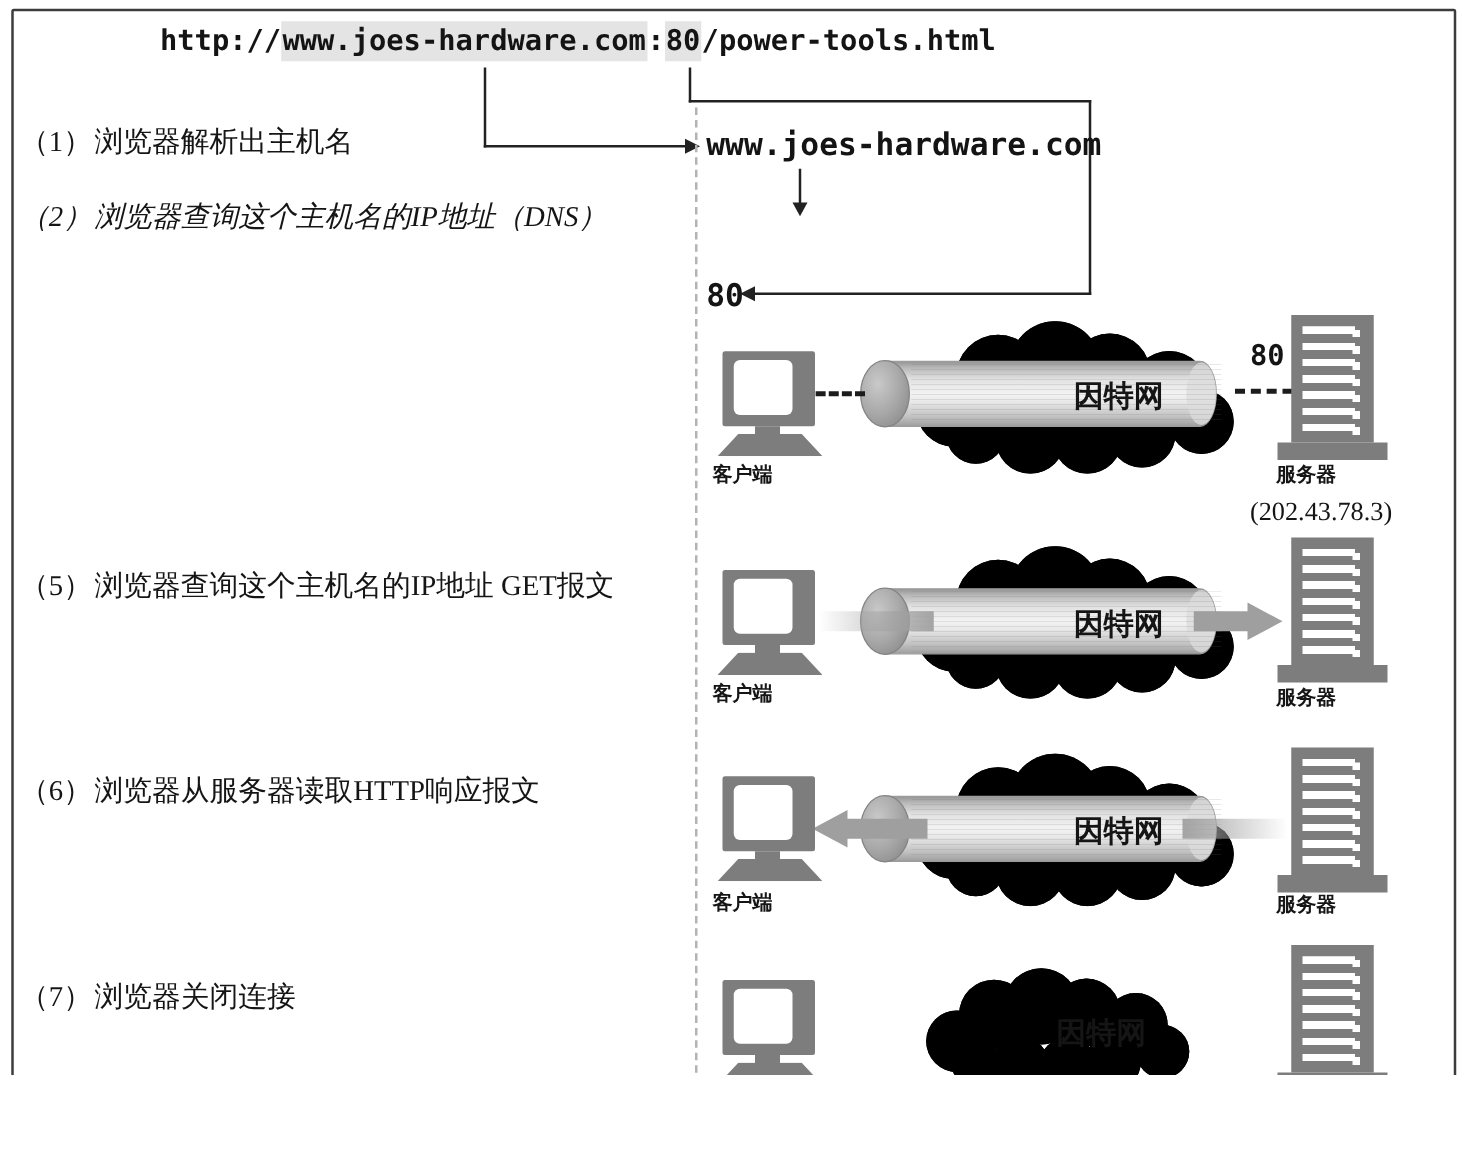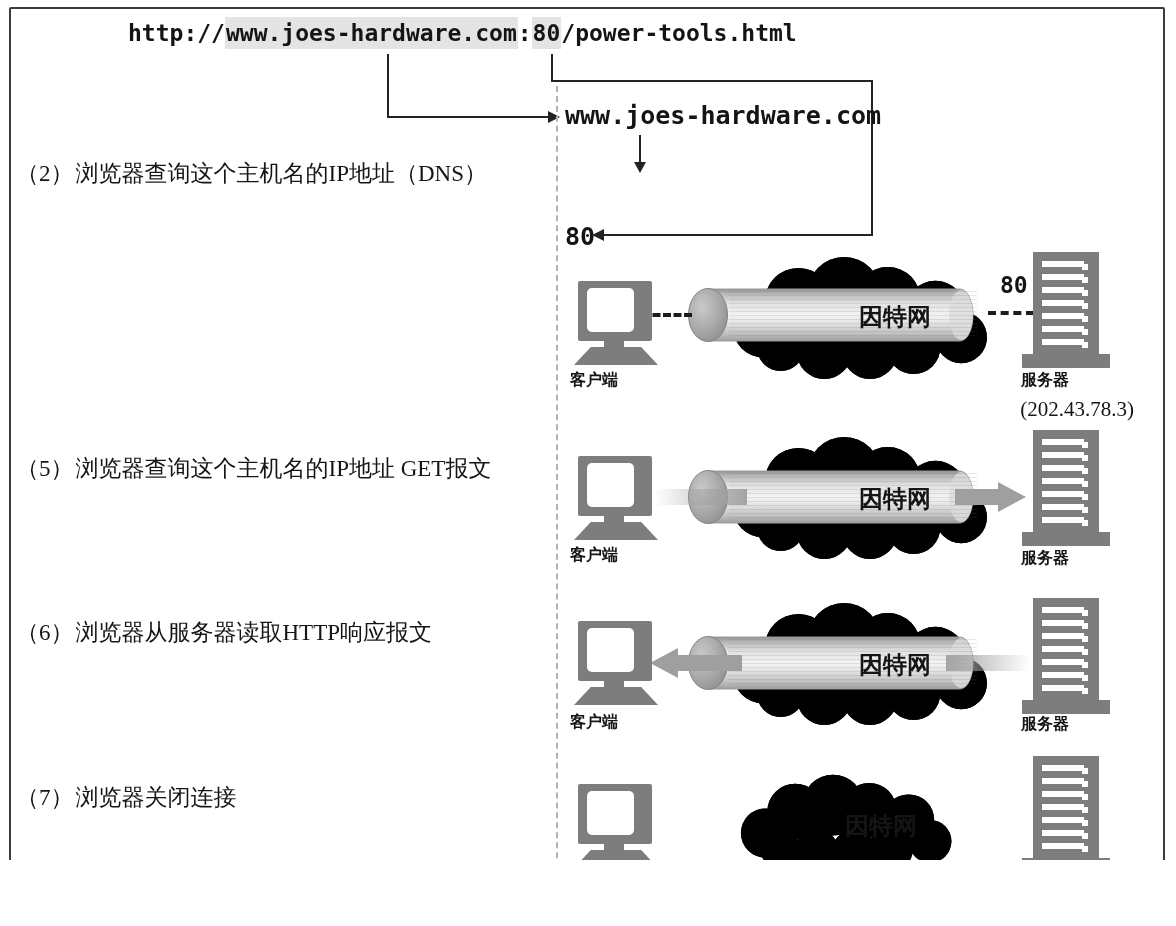--- a/index.html
+++ b/index.html
@@ -45,21 +45,21 @@
   .server .ticks{position:absolute;left:49px;top:12px;width:6px;height:86px;
                  background:repeating-linear-gradient(to bottom,#fff 0 6px,transparent 6px 13px);}
   .server .sbase{position:absolute;left:0;top:102px;width:88px;height:14px;background:#7d7d7d;}
 
   .cloud{position:absolute;}
 
   .tube{position:absolute;width:300px;height:56px;}
   .stripes{position:absolute;background:repeating-linear-gradient(to bottom,rgba(110,110,110,.16) 0 1px,transparent 1px 4px);}
 
   .icon-label{position:absolute;font-size:16px;font-weight:600;color:#151515;text-align:left;white-space:nowrap;}
-  .sub-label{position:absolute;font-size:21px;color:#151515;text-align:right;white-space:nowrap;}
+  .sub-label{position:absolute;font-size:21px;color:#151515;text-align:left;white-space:nowrap;}
   .net-label{position:absolute;width:140px;text-align:right;font-size:24px;font-weight:600;color:#151515;}
 
   .dash{position:absolute;height:0;border-top:4px dashed #1c1c1c;}
 
   .arr-body{position:absolute;height:16px;background:#9f9f9f;}
   .arr-fadeL{position:absolute;height:16px;background:linear-gradient(to right,rgba(160,160,160,0),rgba(160,160,160,.95));}
   .arr-fadeR{position:absolute;height:16px;background:linear-gradient(to right,rgba(160,160,160,.95),rgba(160,160,160,0));}
   .arr-triR{position:absolute;width:0;height:0;border-top:15px solid transparent;border-bottom:15px solid transparent;border-left:28px solid #9f9f9f;}
   .arr-triL{position:absolute;width:0;height:0;border-top:15px solid transparent;border-bottom:15px solid transparent;border-right:28px solid #9f9f9f;}
 </style>
@@ -133,21 +133,22 @@
   <div class="tri tri-left" style="left:592px;top:229px;"></div>
 
   <div class="ln" style="left:639px;top:135px;width:2px;height:28px;"></div>
   <div class="tri tri-down" style="left:634px;top:162px;"></div>
 
   <div class="mono-lab" style="left:565px;top:101px;">www.joes-hardware.com</div>
   <div class="mono-lab" style="left:565px;top:222px;">80</div>
 
   <div class="separator"></div>
 
-  <div class="step" style="top:160px;"><span class="num">（2）</span><span>浏览器查询这个主机名的IP地址（DNS）</span></div>
+  <div class="step" style="top:100px;"><span class="num">（1）</span><span>浏览器解析出主机名</span></div>
+  <div class="step" style="top:160px;font-style:italic;"><span class="num">（2）</span><span>浏览器查询这个主机名的IP地址（DNS）</span></div>
   <div class="step" style="top:455px;"><span class="num">（5）</span><span>浏览器查询这个主机名的IP地址 GET报文</span></div>
   <div class="step" style="top:619px;"><span class="num">（6）</span><span>浏览器从服务器读取HTTP响应报文</span></div>
   <div class="step" style="top:784px;text-align:center;"><span class="num">（7）</span><span>浏览器关闭连接</span></div>
 
   <svg class="cloud" style="left:727px;top:254px;" width="268" height="125" viewBox="0 0 270 126">
       <use href="#cloudShape"></use>
     </svg>
   <svg class="tube" style="left:687px;top:287px;" width="300" height="56" viewBox="0 0 300 56">
       <use href="#tubeShape"></use>
     </svg>

